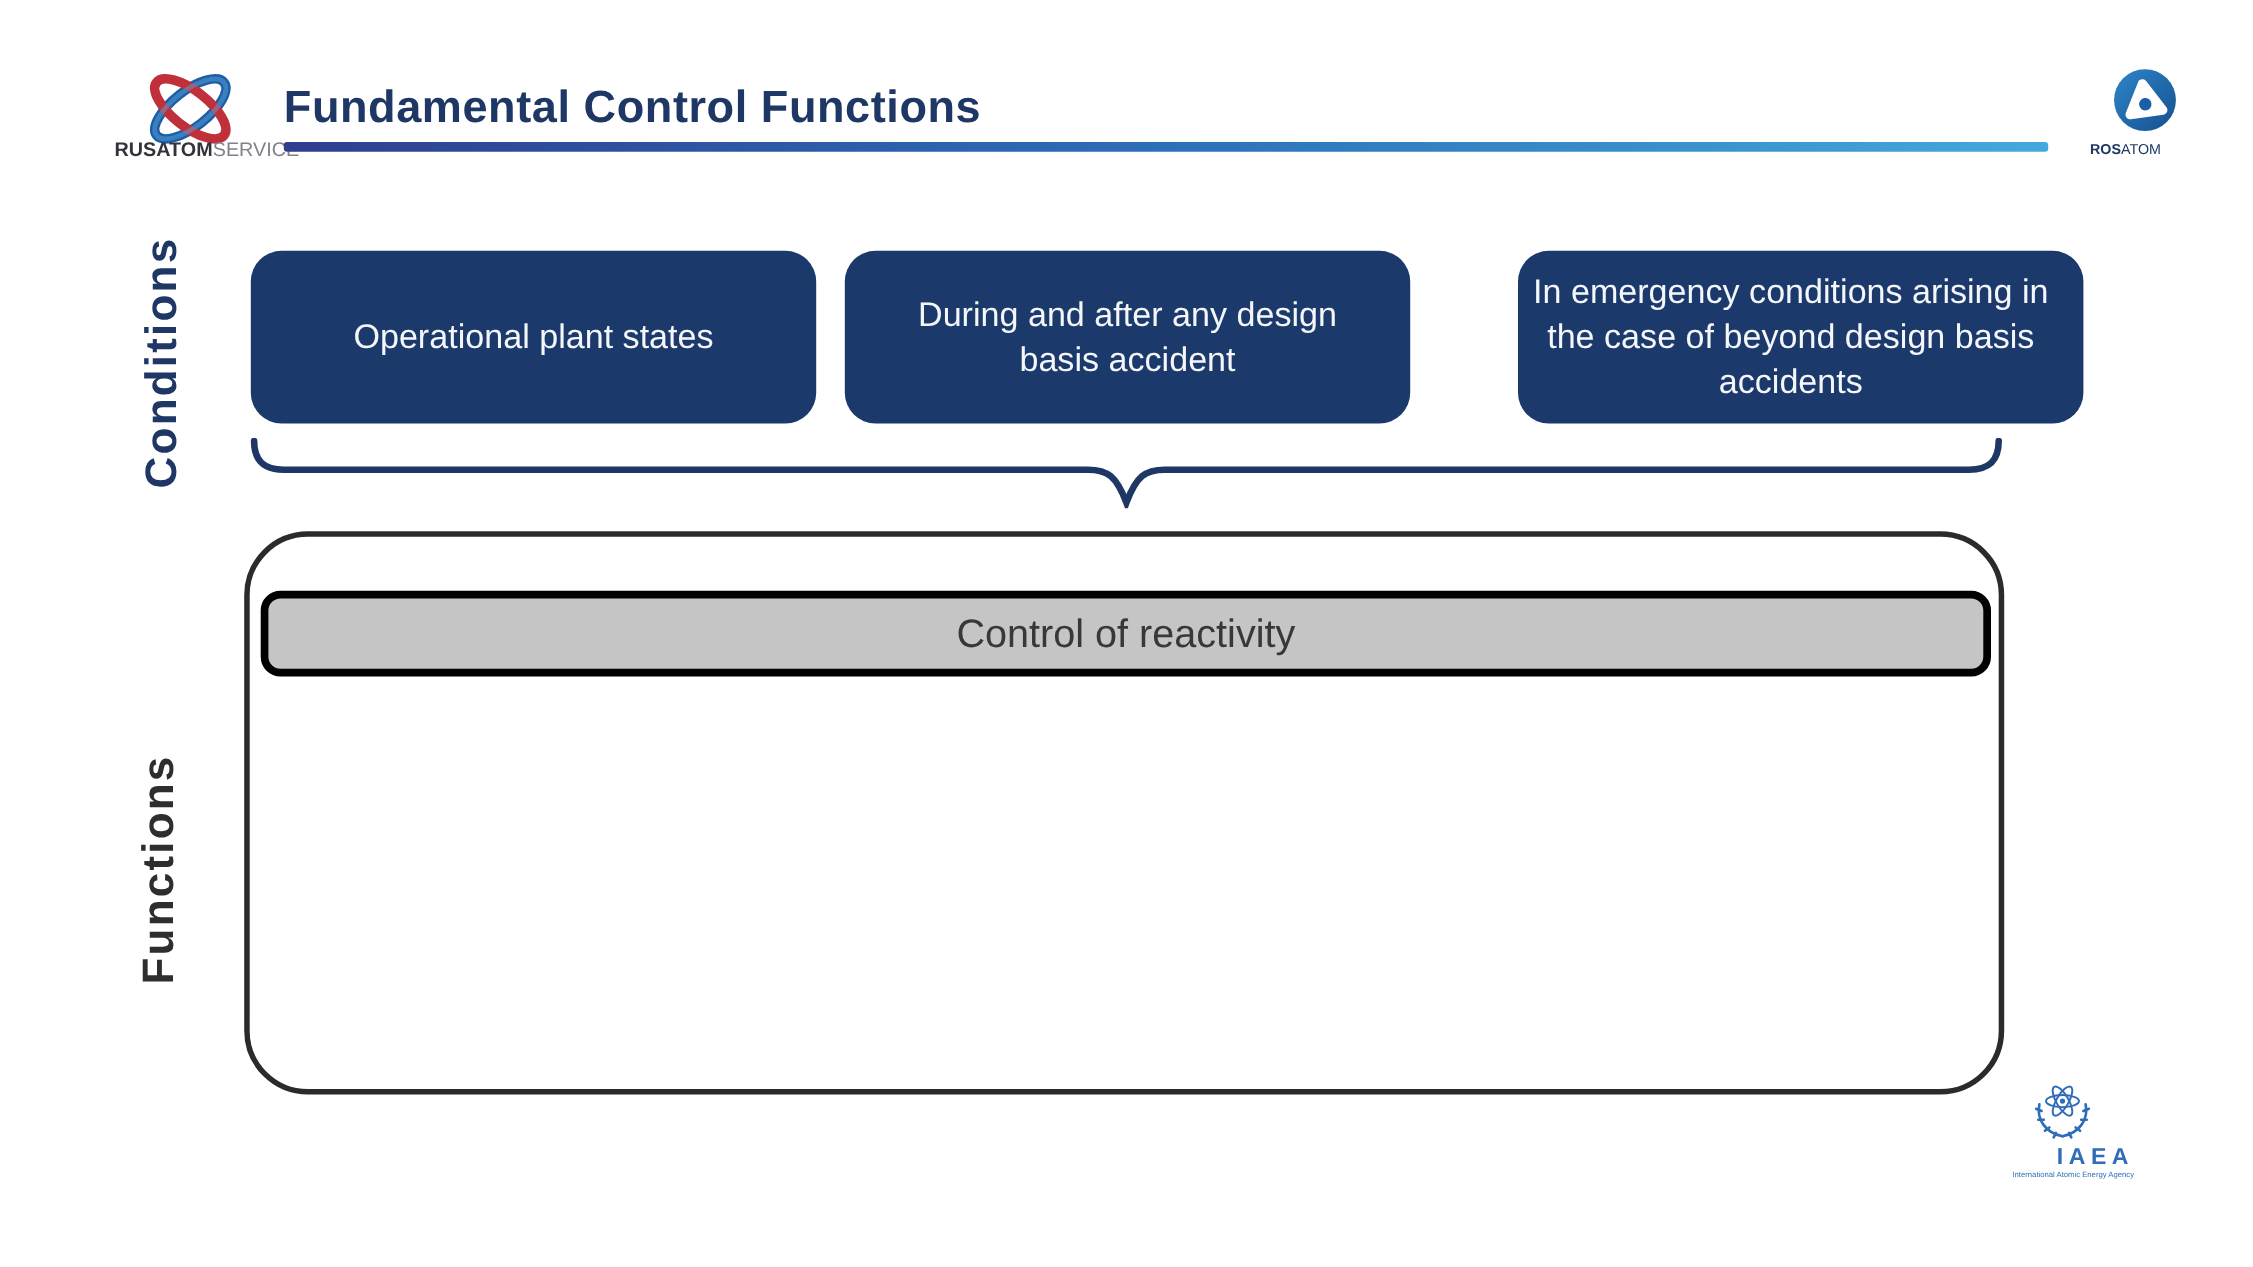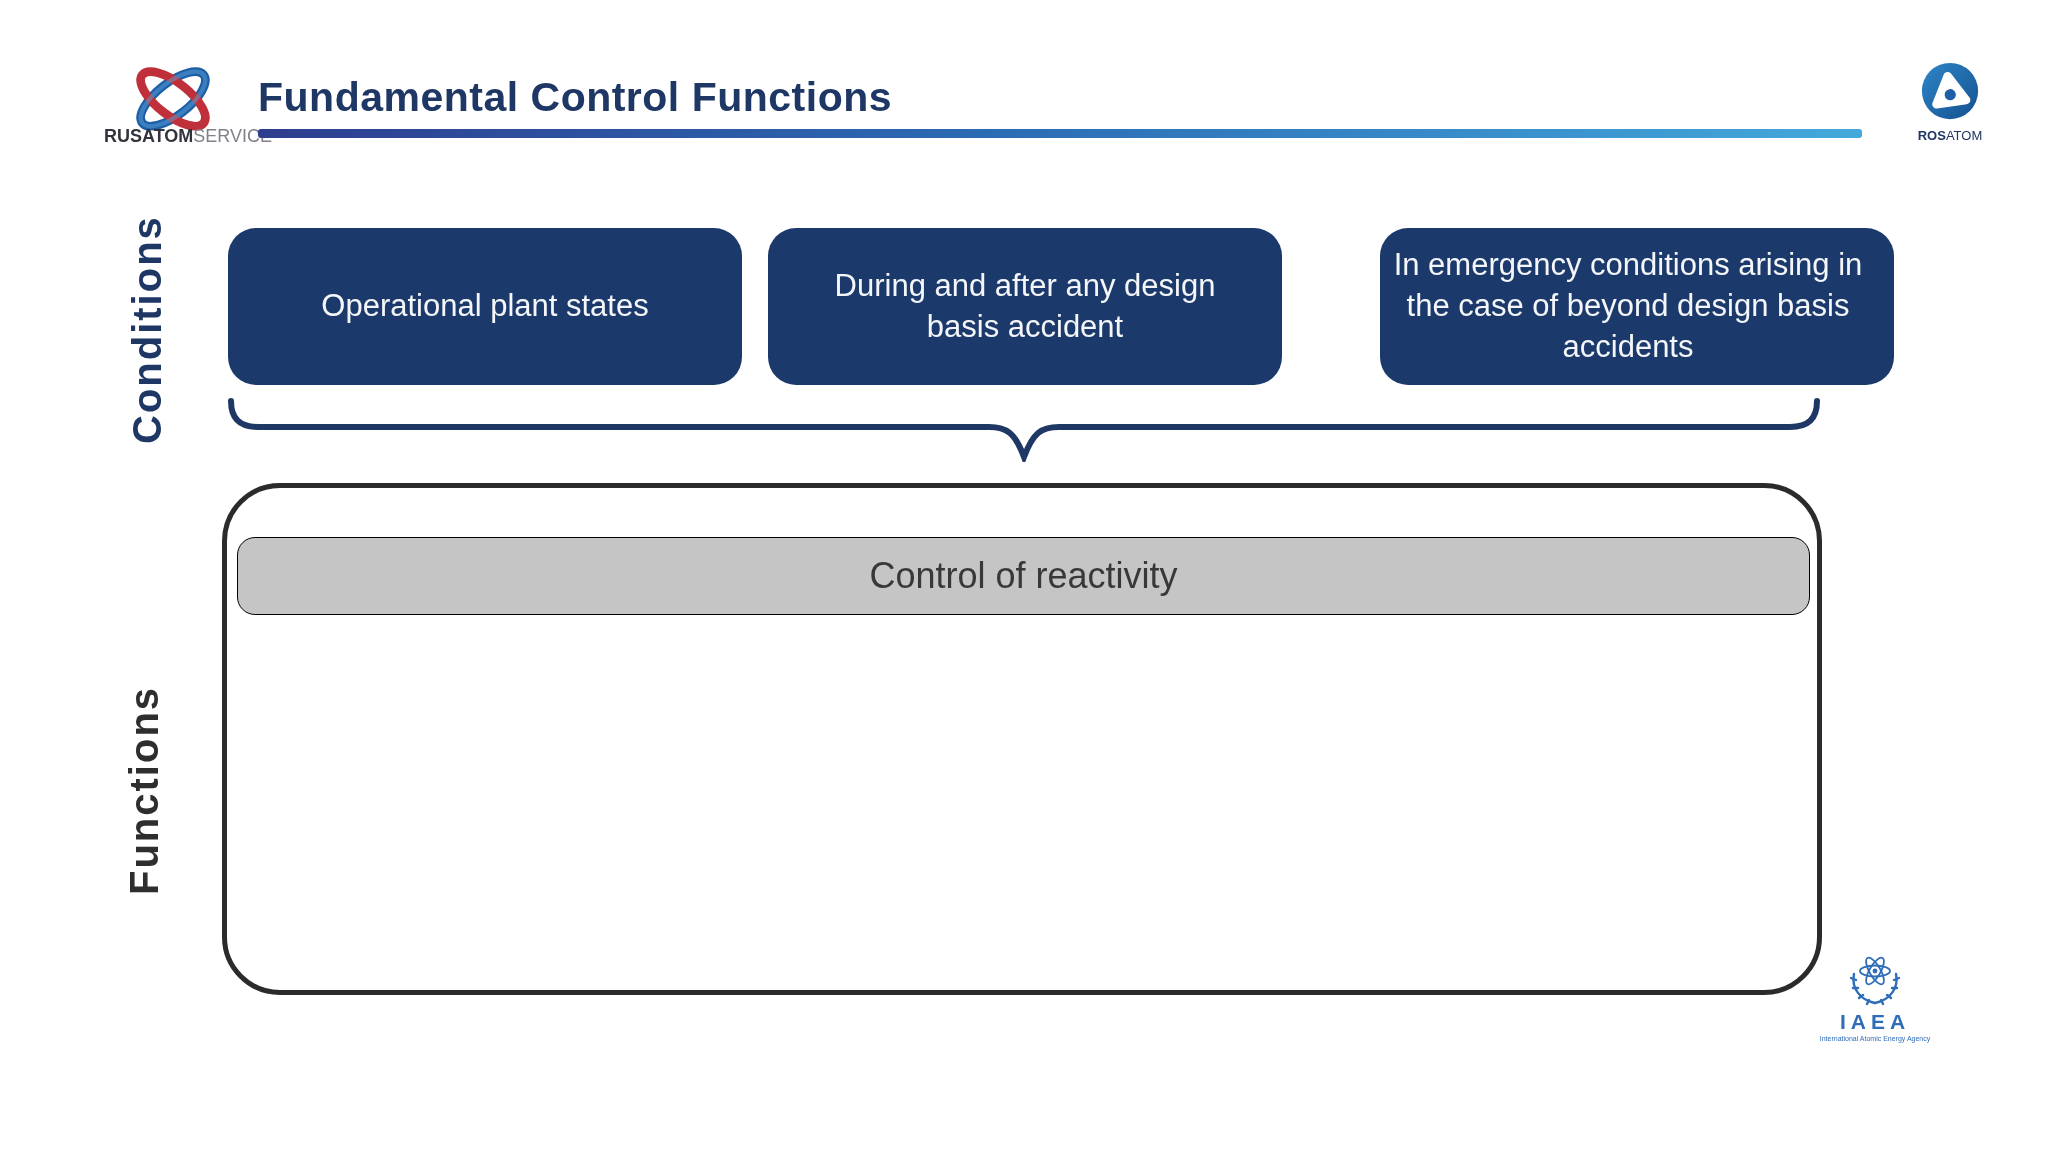--- a/index.html
+++ b/index.html
@@ -11,21 +11,21 @@
   .rusatom-logo{position:absolute;left:108px;top:52px;width:130px;height:95px;}
   .rusatom-text{position:absolute;left:104px;top:126px;width:140px;text-align:center;
     font-size:18px;letter-spacing:0;white-space:nowrap;}
   .rusatom-text .bold{font-weight:bold;color:#33333d;}
   .rusatom-text .light{font-weight:normal;color:#81818b;}
   .page-title{position:absolute;left:258px;top:74px;font-size:41px;font-weight:bold;
     color:#1e3765;letter-spacing:0.5px;}
   .title-rule{position:absolute;left:258px;top:129px;width:1604px;height:9px;border-radius:3px;
     background:linear-gradient(90deg,#2f3e8f 0%,#2b6ab4 45%,#44a9db 100%);}
   .rosatom-logo{position:absolute;left:1920px;top:61px;width:60px;height:60px;}
-  .rosatom-text{position:absolute;left:1900px;top:128px;width:100px;text-align:center;
+  .rosatom-text{position:absolute;left:1900px;top:128px;width:100px;
     font-size:13px;color:#1e3765;white-space:nowrap;}
   .rosatom-text .bold{font-weight:bold;}
   .rosatom-text .light{font-weight:normal;}
   
   .v-label{position:absolute;writing-mode:vertical-rl;transform:rotate(180deg);
     font-weight:bold;font-size:40px;letter-spacing:2px;text-align:center;}
   .v-conditions{left:125px;top:200px;height:260px;color:#1e3765;}
   .v-functions{left:122px;top:660px;height:260px;color:#2e2e2e;}
   
   .cond-box{position:absolute;top:228px;width:514px;height:157px;background:#1b3a6b;
@@ -33,27 +33,27 @@
     text-align:center;font-size:31px;line-height:1.32;padding:0 28px;box-sizing:border-box;}
   .cond-1{left:228px;}
   .cond-2{left:768px;}
   .cond-3{left:1380px;padding-left:10px;}
   
   .brace{position:absolute;left:226px;top:398px;width:1596px;height:64px;}
   
   .func-container{position:absolute;left:222px;top:483px;width:1600px;height:512px;
     background:#ffffff;border:5px solid #2b2b2b;border-radius:58px;box-sizing:border-box;}
   .func-box{position:absolute;left:237px;width:1573px;background:#c5c5c5;
-    border:1px solid #000000;border-radius:18px;color:#383838;display:flex;align-items:center;
+    border:7px solid #000000;border-radius:18px;color:#383838;display:flex;align-items:center;
     justify-content:center;text-align:center;box-sizing:border-box;line-height:1.38;}
   .func-1{top:537px;height:78px;font-size:36px;}
   .func-2{top:635px;height:150px;font-size:36px;}
   .func-3{top:810px;height:150px;font-size:34px;padding:0 45px;}
   
-  .iaea{position:absolute;left:1810px;top:950px;width:130px;text-align:center;}
+  .iaea{position:absolute;left:1810px;top:980px;width:130px;text-align:right;}
   .iaea svg{display:block;margin:0 auto;}
   .iaea-acronym{font-size:21px;font-weight:bold;color:#2f6db8;letter-spacing:5px;margin-top:2px;}
   .iaea-caption{font-size:7px;color:#2f6db8;margin-top:1px;white-space:nowrap;}
 </style>
 </head>
 <body>
 
 <div class="slide">
 
   <svg class="rusatom-logo" viewBox="0 0 120 75">

